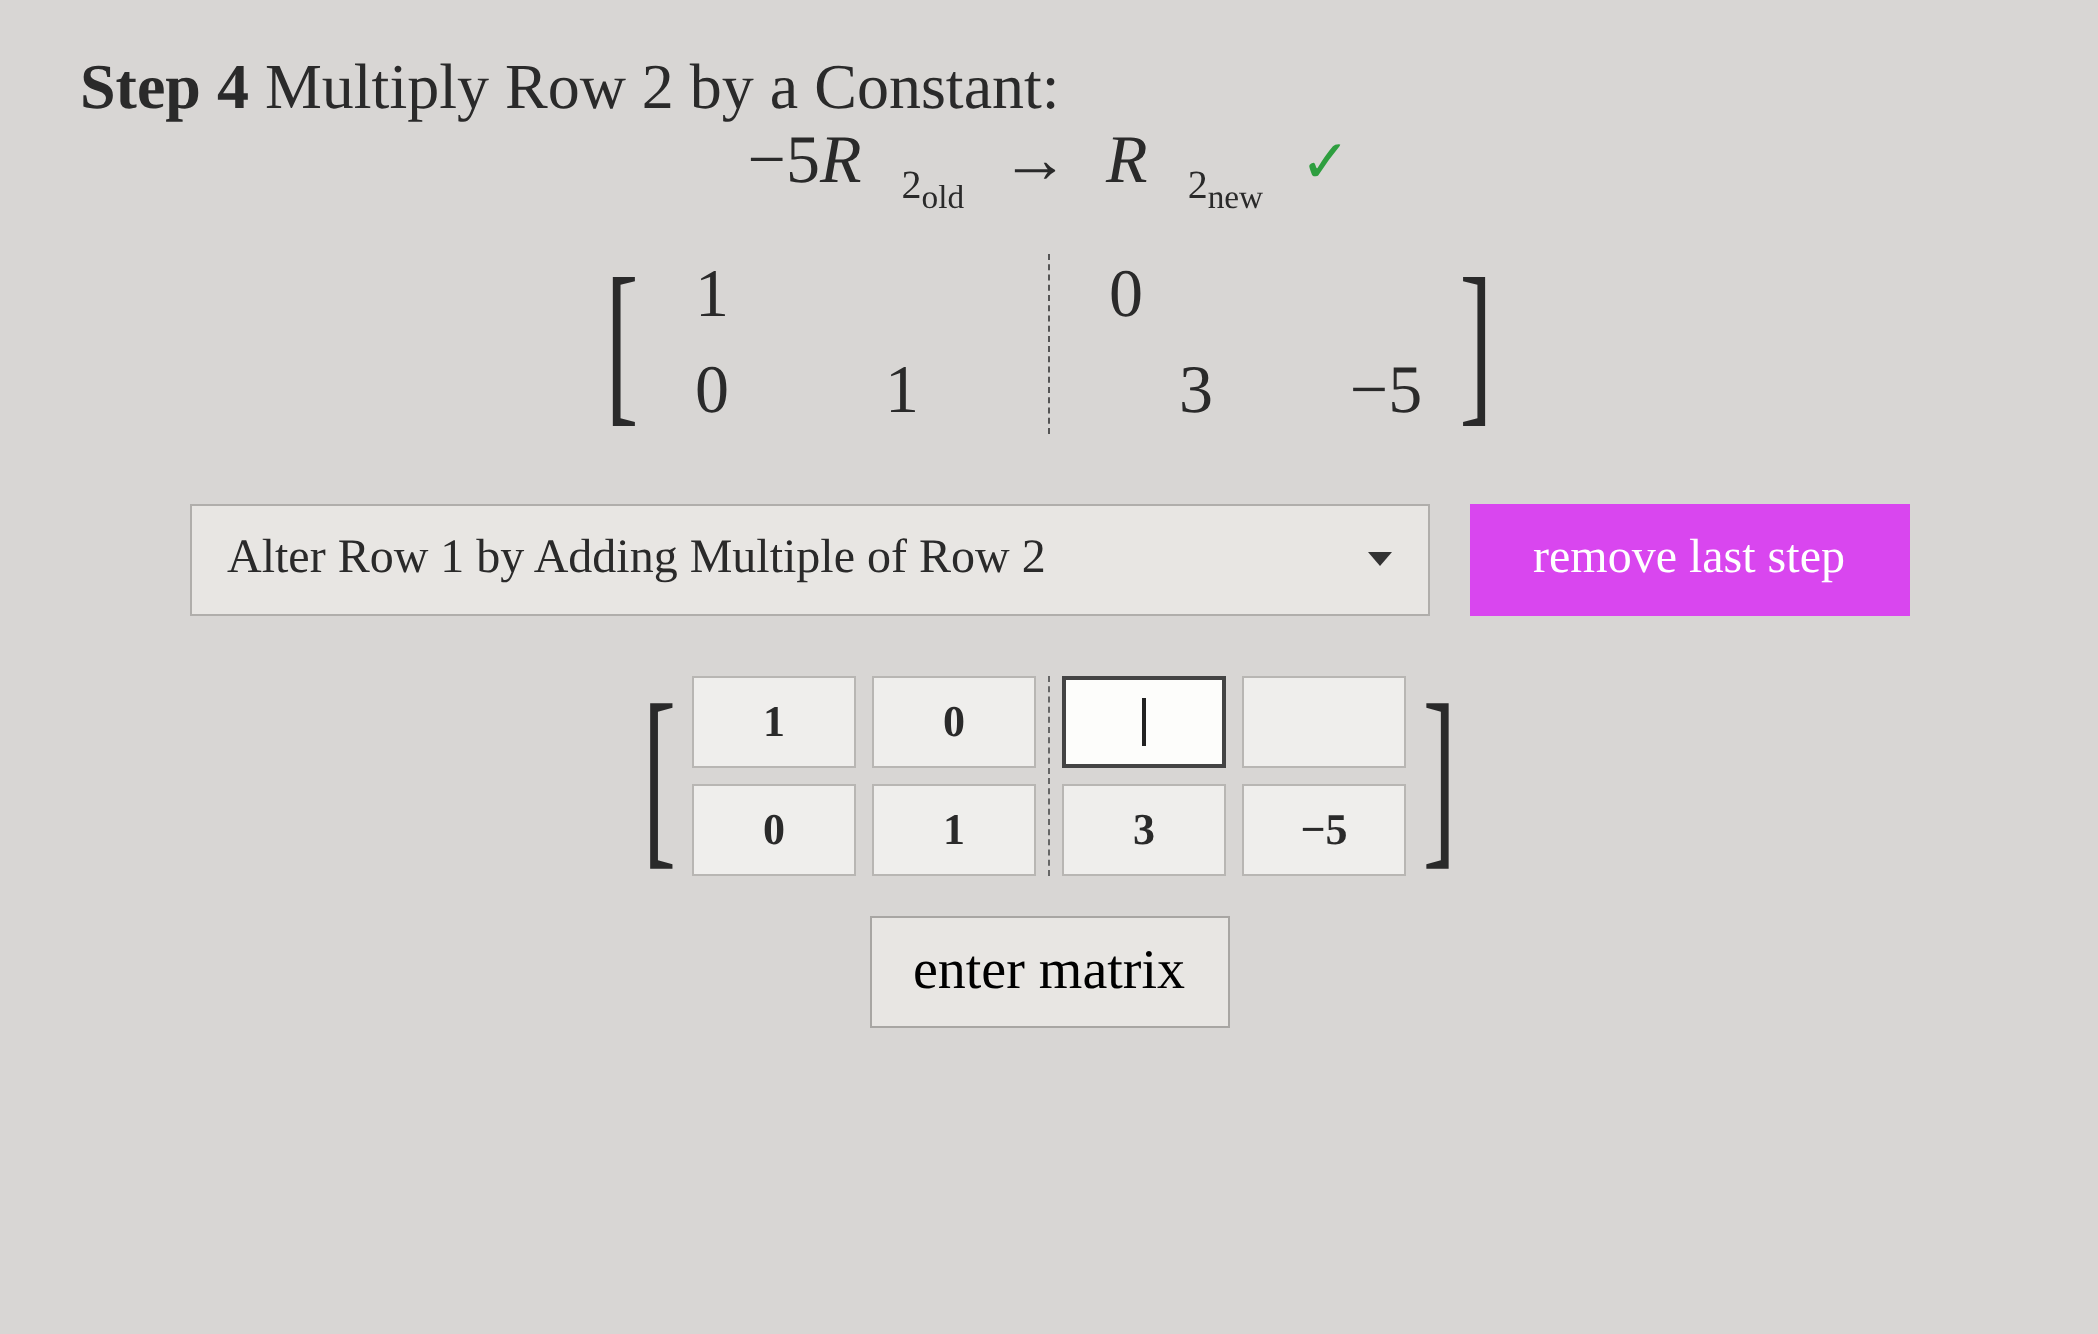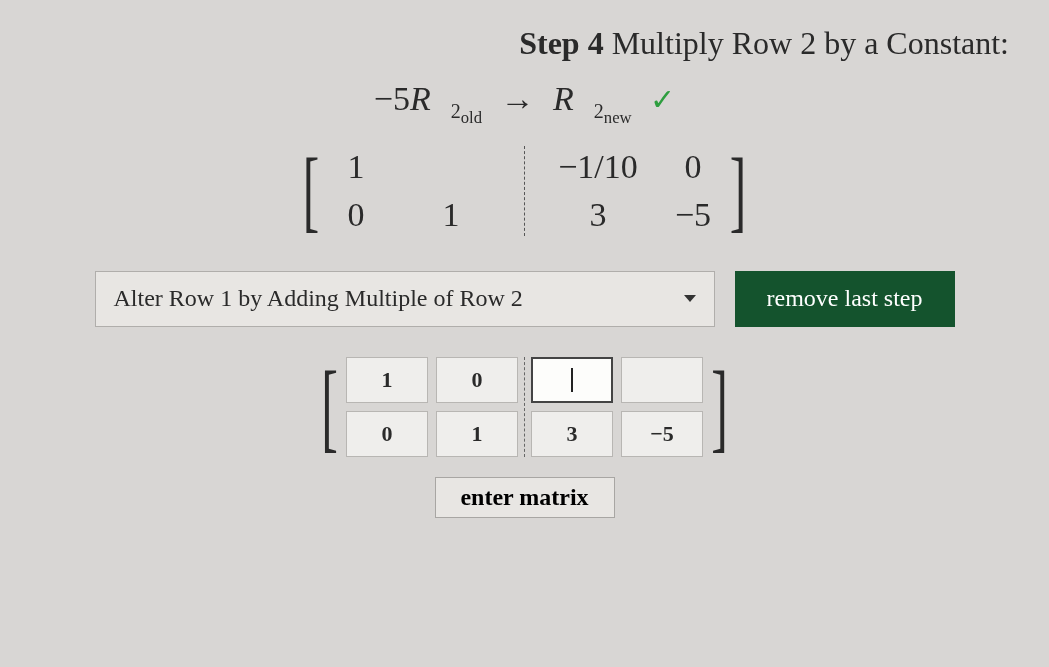--- a/index.html
+++ b/index.html
@@ -5,23 +5,22 @@
     * { box-sizing: border-box; margin: 0; padding: 0; }
     body {
       font-family: Georgia, 'Times New Roman', serif;
       background: #d8d6d4;
       width: 1049px;
       height: 667px;
       padding: 25px 40px;
       color: #2a2a2a;
     }
     .step-title {
-      text-align: right;
+      text-align: left;
       font-size: 32px;
-      margin-bottom: 18px;
       font-weight: normal;
     }
     .step-title .bold { font-weight: bold; }
     .operation {
       text-align: center;
       font-size: 34px;
       font-style: italic;
       margin-bottom: 18px;
       font-family: 'Times New Roman', serif;
     }
@@ -74,21 +73,21 @@
     }
     .chevron {
       width: 0; height: 0;
       border-left: 6px solid transparent;
       border-right: 6px solid transparent;
       border-top: 7px solid #333;
     }
     .remove-btn {
       flex: 0 0 220px;
       height: 56px;
-      background: #14532d;
+      background: #d946ef;
       color: #fff;
       border: none;
       font-size: 24px;
       font-family: Georgia, serif;
       cursor: pointer;
       display: flex;
       align-items: center;
       justify-content: center;
     }
     .input-matrix {
@@ -128,27 +127,26 @@
       border-left: 1.5px dashed #666;
       height: 100px;
       margin: 0 6px;
       align-self: stretch;
     }
     .ileft, .iright { display: flex; flex-direction: column; gap: 8px; }
     .enter-btn {
       display: block;
       margin: 0 auto;
       width: 180px;
-      height: 41px;
+      height: 56px;
       background: #e8e6e3;
       border: 1.5px solid #a8a6a3;
-      font-size: 24px;
+      font-size: 28px;
       font-family: Georgia, serif;
       cursor: pointer;
-      font-weight: bold;
     }
   </style>
 </head>
 <body>
 
 <div class="step-title">
   <span class="bold">Step 4</span><span> Multiply Row 2 by a Constant:</span>
 </div>
 
 <div class="operation">
@@ -166,21 +164,20 @@
         <span class="mcell narrow">1</span>
       </div>
       <div class="mrow">
         <span class="mcell narrow">0</span>
         <span class="mcell">1</span>
       </div>
     </div>
     <div class="vbar"></div>
     <div class="mrows">
       <div class="mrow">
-        <span class="mcell">−1/10</span>
         <span class="mcell narrow">0</span>
       </div>
       <div class="mrow">
         <span class="mcell">3</span>
         <span class="mcell narrow">−5</span>
       </div>
     </div>
   </div>
   <span class="bracket-r">]</span>
 </div>

